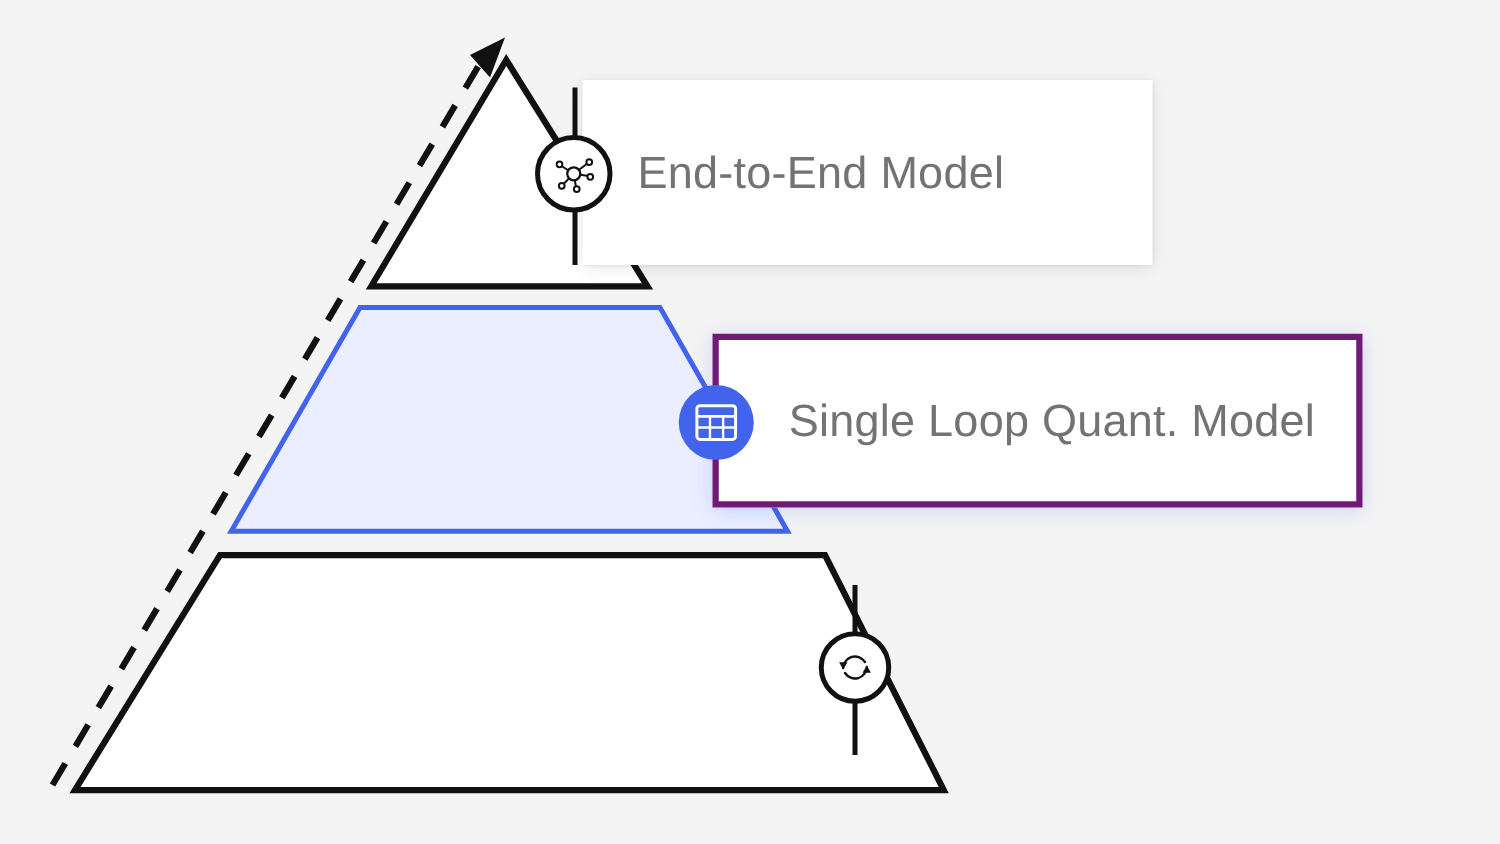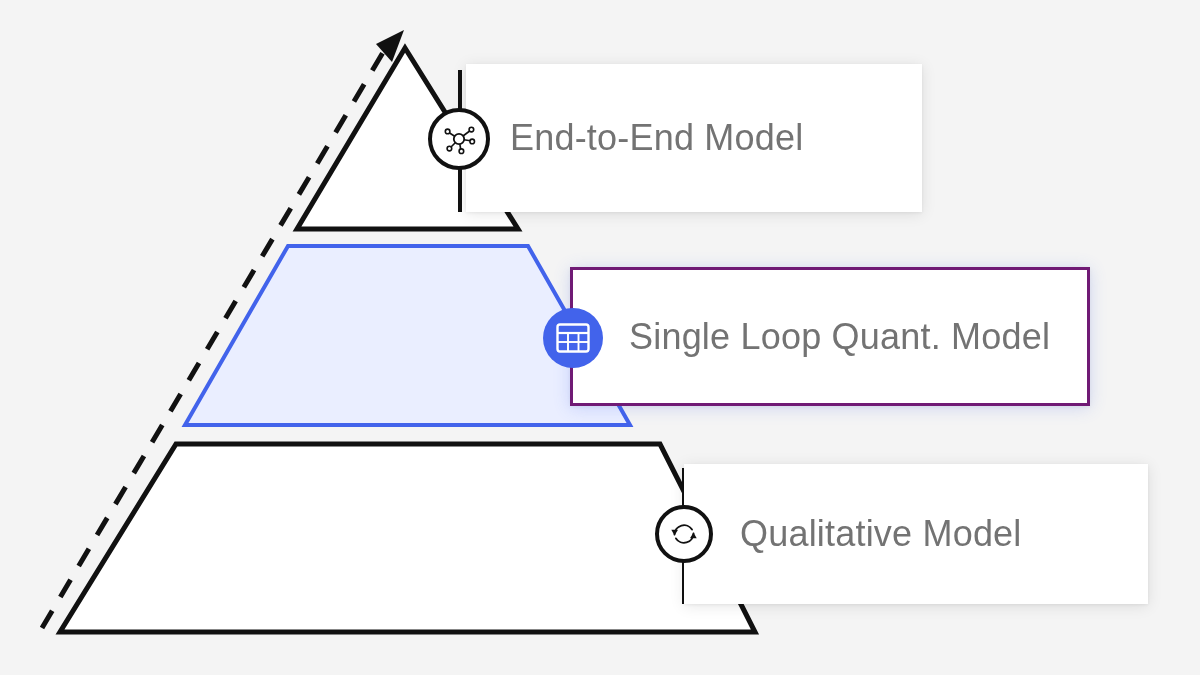--- a/index.html
+++ b/index.html
@@ -46,21 +46,21 @@
     height: 148px;
   }
   #card-end-to-end .card-label {
     margin-left: 44px;
   }
   #card-single-loop {
     left: 570px;
     top: 267px;
     width: 520px;
     height: 139px;
-    border: 3px solid #701a75;
+    border: 5px solid #701a75;
     box-shadow: 0 2px 16px rgba(66,99,235,0.20), 0 1px 4px rgba(0,0,0,0.05);
   }
   #card-single-loop .card-label {
     margin-left: 56px;
   }
   #card-qualitative {
     left: 684px;
     top: 464px;
     width: 464px;
     height: 140px;
@@ -144,23 +144,20 @@
   <div class="connector" id="connector-bottom"></div>
 
   <div class="card" id="card-end-to-end">
     <span class="card-label">End-to-End Model</span>
   </div>
 
   <div class="card" id="card-single-loop">
     <span class="card-label">Single Loop Quant. Model</span>
   </div>
 
-  <div class="card" id="card-qualitative">
-    <span class="card-label">Qualitative Model</span>
-  </div>
 
   <div class="node" id="node-end-to-end">
     <svg width="38" height="38" viewBox="0 0 38 38">
       <g stroke="#111111" stroke-width="1.6" fill="none">
         <line x1="19" y1="19" x2="8" y2="12"></line>
         <line x1="19" y1="19" x2="31" y2="10"></line>
         <line x1="19" y1="19" x2="32" y2="21"></line>
         <line x1="19" y1="19" x2="10" y2="28"></line>
         <line x1="19" y1="19" x2="21" y2="31"></line>
       </g>

